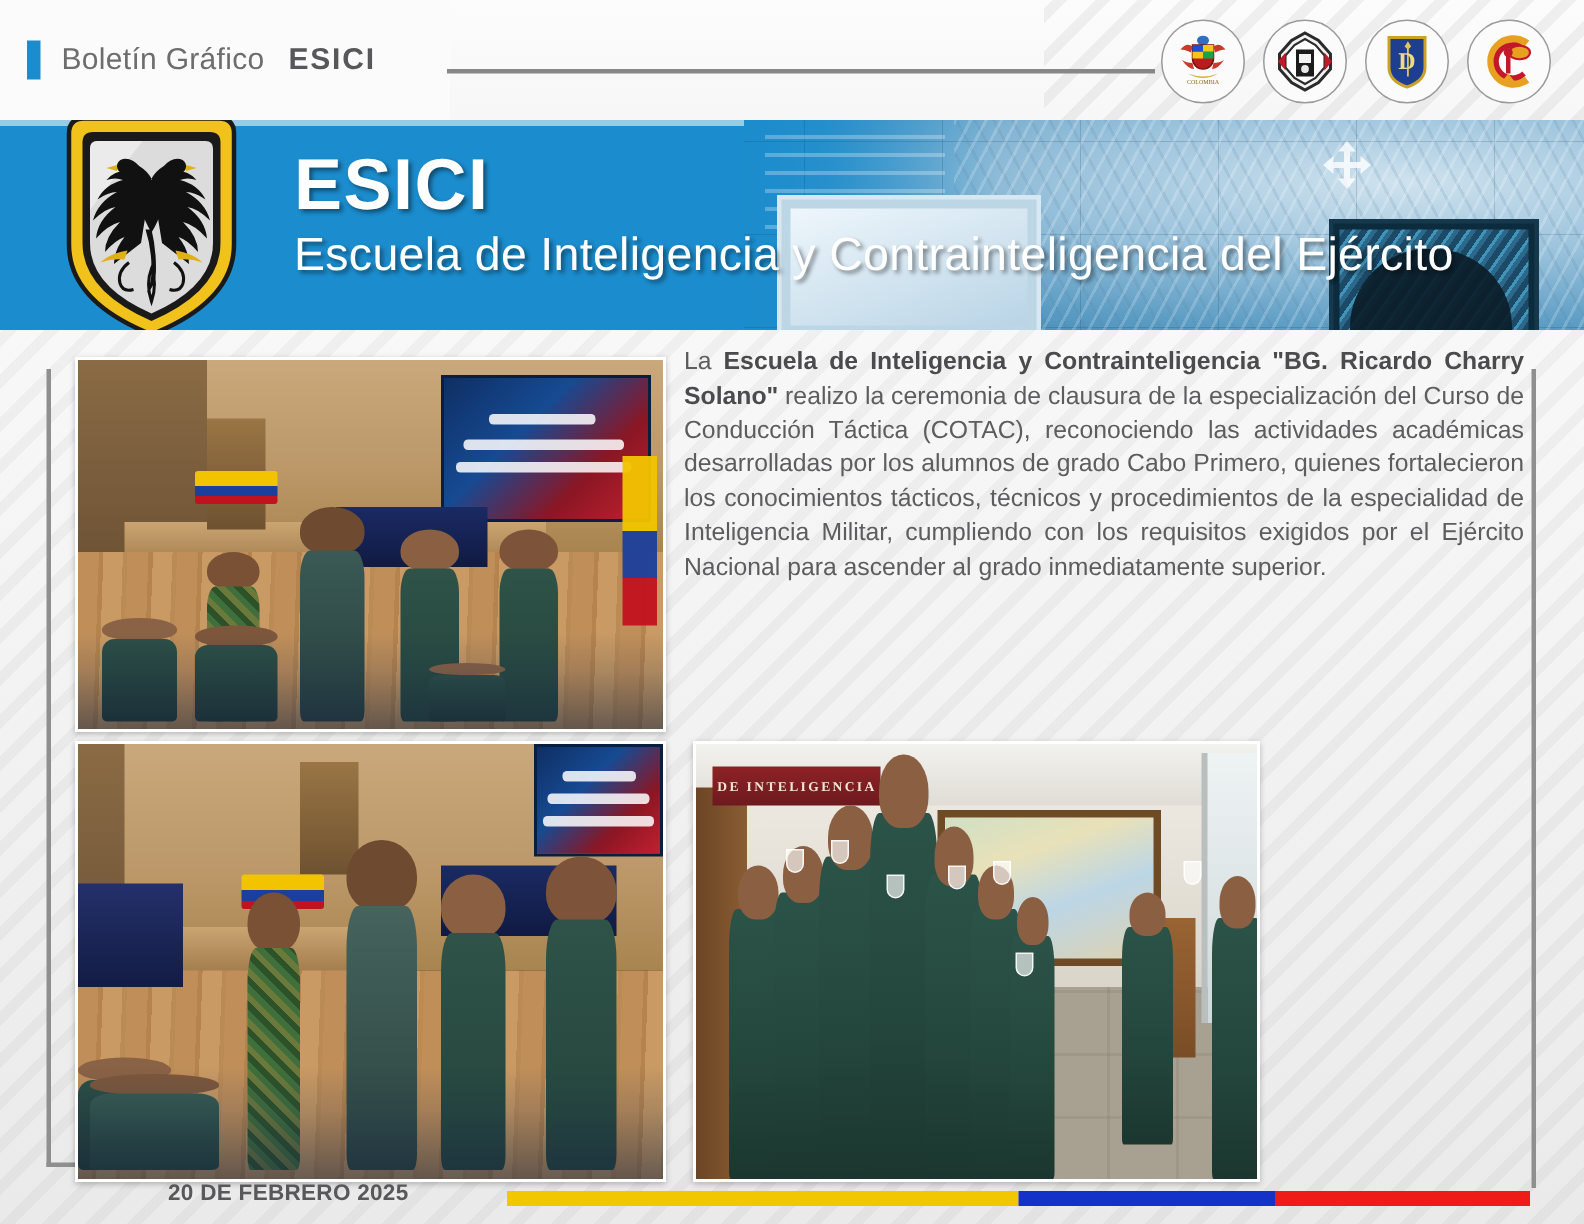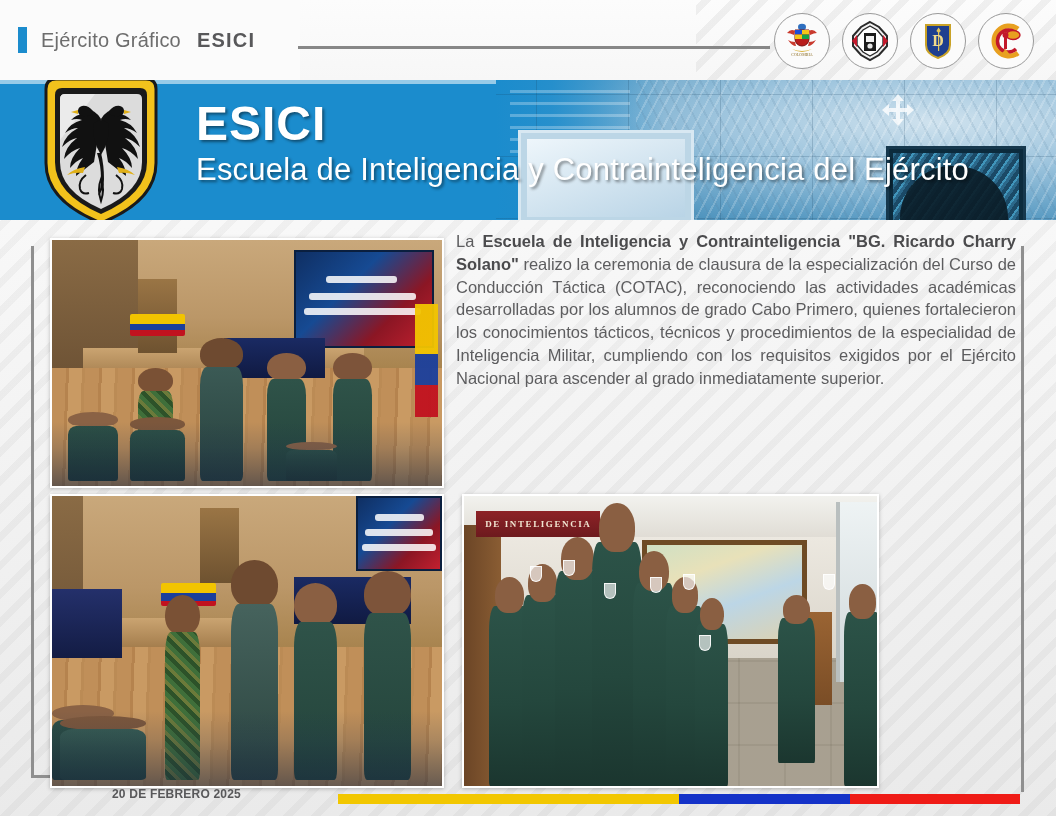--- a/index.html
+++ b/index.html
@@ -165,21 +165,21 @@
 
   
   .photo{
     position:absolute; overflow:hidden;
     border:2px solid #ffffff;
     box-shadow:0 1px 4px rgba(0,0,0,.25);
     background:#2b2b2b;
   }
   .photo1{ left:50px; top:18px; width:394px; height:250px; }
   .photo2{ left:50px; top:274px; width:394px; height:294px; }
-  .photo3{ left:462px; top:274px; width:417px; height:294px; }
+  .photo3{ left:462px; top:274px; width:378px; height:294px; }
 
   
   .scene{ position:absolute; inset:0; }
 
   
   .aud-wall{ position:absolute; left:0; top:0; width:100%; height:52%;
     background:linear-gradient(180deg,#c9a87b 0%,#bb9768 60%,#a8844f 100%); }
   .aud-wall-dark{ position:absolute; left:0; top:0; width:22%; height:52%;
     background:linear-gradient(180deg,#8a6b45,#6f5436); }
   .aud-floor{ position:absolute; left:0; top:52%; width:100%; height:48%;
@@ -249,39 +249,39 @@
   }
   .body-text{
     font-size:16.5px; color:#5d5d5f; line-height:1.38; text-align:justify;
     font-family:"Liberation Sans", sans-serif;
   }
   .body-text b{ color:#4b4b4d; font-weight:bold; }
 
   
   .footer-date{
     position:absolute; left:112px; top:787px;
-    font-size:12px; font-weight:bold; color:#58585a; letter-spacing:0.2px;
+    font-size:15px; font-weight:bold; color:#58585a; letter-spacing:0.2px;
     font-family:"Liberation Sans Narrow","Liberation Sans", sans-serif;
   }
   .flagbar{ position:absolute; left:338px; top:794px; width:682px; height:10px; display:flex; }
   .fs-y{ background:#f2c700; }
   .fs-b{ background:#1432c8; }
   .fs-r{ background:#ef1b16; }
 </style>
 </head>
 <body>
 
 <div class="page"></div>
 
 <div class="topbar">
   <div class="topbar-stripes"></div>
 
   <div class="brand-plate">
     <div class="blue-tick"></div>
-    <div class="brand-text1">Ejército Gráfico</div>
+    <div class="brand-text1">Boletín Gráfico</div>
     <div class="brand-text2">ESICI</div>
   </div>
 
   <div class="head-rule"></div>
 
   <div class="emblems">
 
     <div class="emblem">
       <svg width="42" height="42" viewBox="0 0 42 42">
         <ellipse cx="21" cy="7" rx="4" ry="3.2" fill="#2f6fc0"></ellipse>

